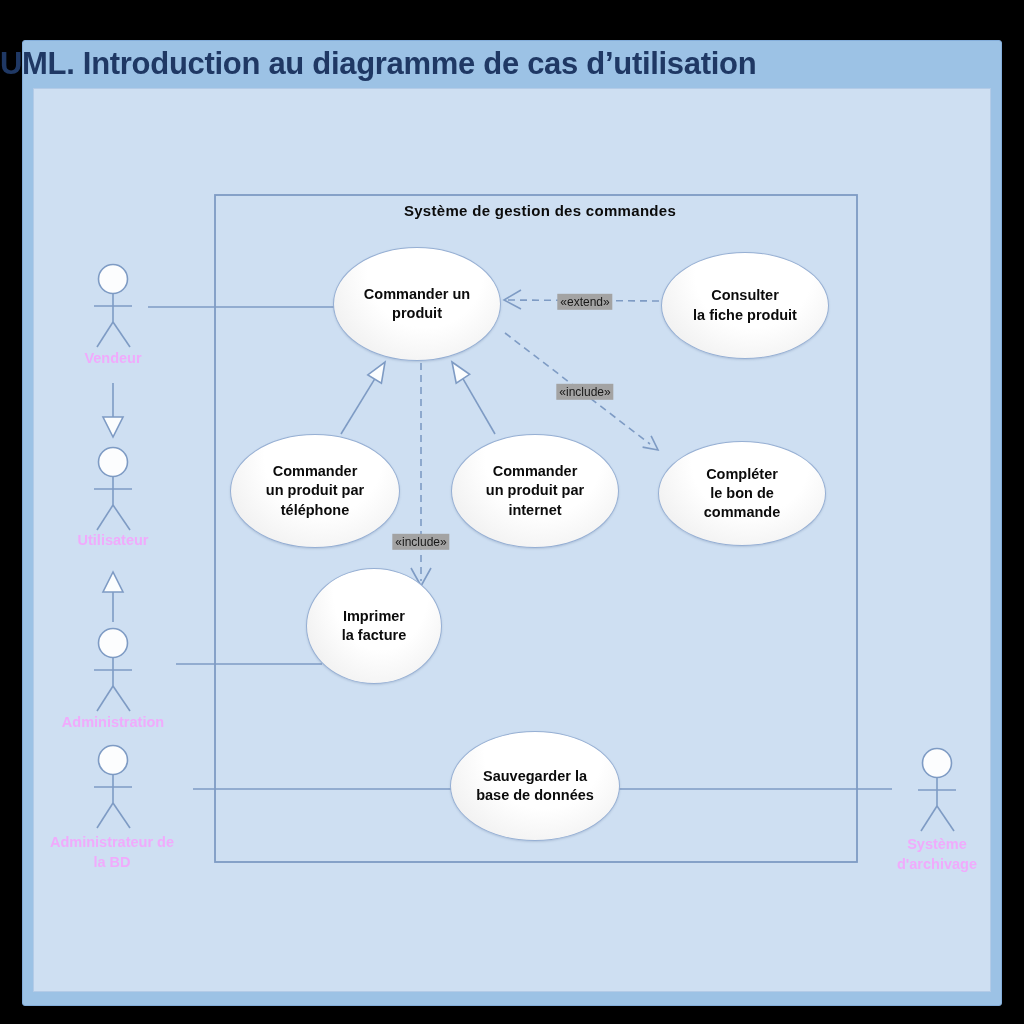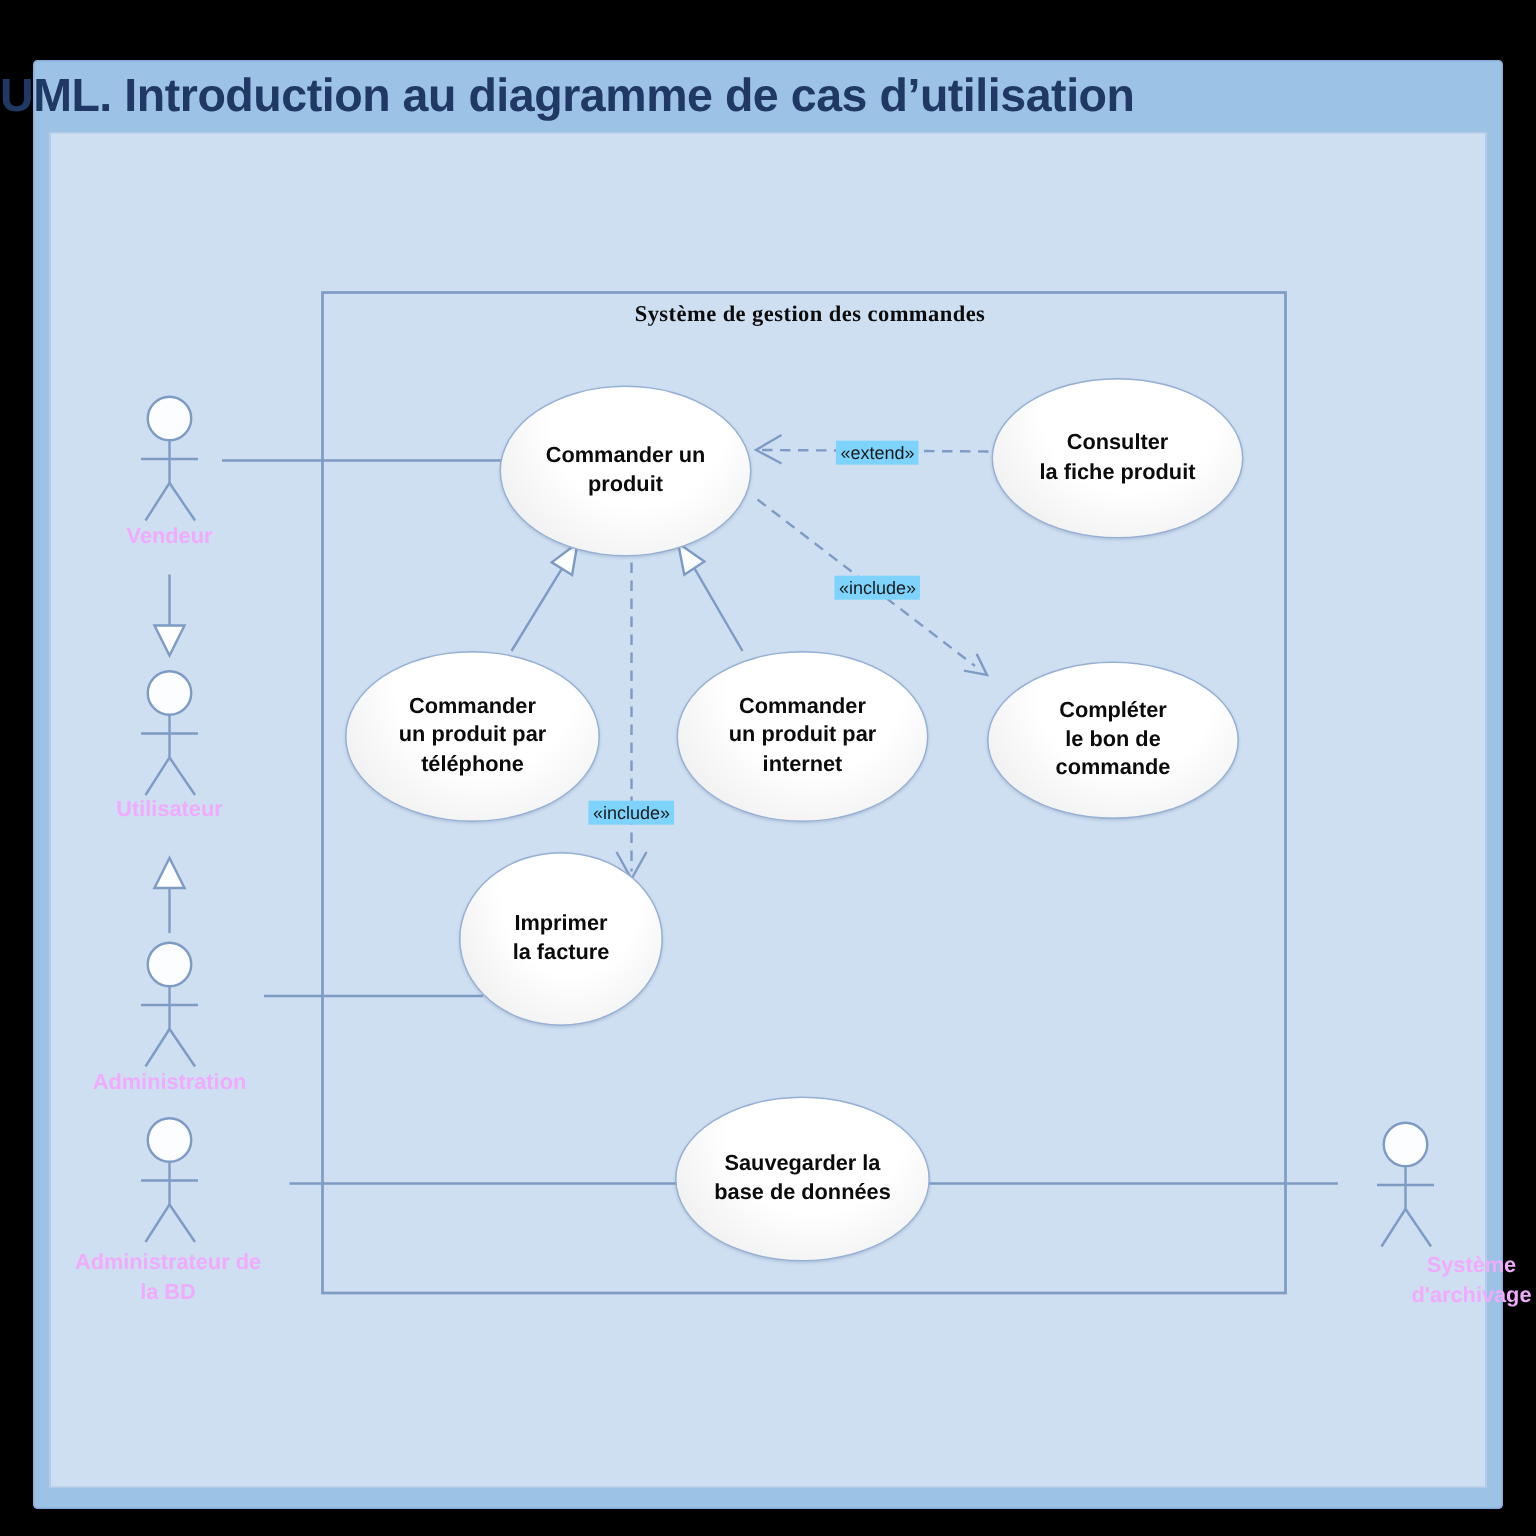--- a/index.html
+++ b/index.html
@@ -18,38 +18,37 @@
   }
   .title{
     position:absolute;left:0;top:46px;width:1024px;text-align:left;
     font-size:31px;font-weight:bold;color:#1F3864;letter-spacing:-0.3px;
   }
   svg.layer{position:absolute;left:0;top:0;width:1024px;height:1024px;}
   .sys-label{
     position:absolute;left:540px;top:202px;transform:translateX(-50%);
     font-size:15px;font-weight:bold;color:#0b0b0b;letter-spacing:0.3px;
     white-space:nowrap;
-    font-family:Liberation Serif, serif;
   }
   .usecase{
     position:absolute;display:flex;align-items:center;justify-content:center;
     text-align:center;border:1.6px solid #96AFD3;border-radius:50%;
     background:radial-gradient(ellipse at 55% 20%, #ffffff 45%, #e9e9e9 100%);
     font-size:14.5px;font-weight:bold;color:#0b0b0b;line-height:1.32;
     white-space:pre-line;box-sizing:border-box;
     box-shadow:0 1px 2px rgba(90,115,150,0.25);
   }
   .actor-label{
     position:absolute;transform:translateX(-50%);text-align:center;
     font-size:14.5px;font-weight:bold;color:#f0abfc;line-height:1.35;
     white-space:pre-line;
   }
   .stereo{
     position:absolute;transform:translate(-50%,-50%);
-    background:#7dd3fc;color:#181818;font-size:12px;line-height:1.2;
+    background:#a3a3a3;color:#181818;font-size:12px;line-height:1.2;
     padding:1px 3px;white-space:nowrap;
   }
 </style>
 </head>
 <body>
 
 <div class="panel"></div>
 <div class="title">UML. Introduction au diagramme de cas d’utilisation</div>
 <div class="canvas"></div>
 
@@ -130,21 +129,21 @@
       <line x1="937" y1="777.5" x2="937" y2="806"></line>
       <line x1="918" y1="790" x2="956" y2="790"></line>
       <line x1="937" y1="806" x2="921" y2="831"></line>
       <line x1="937" y1="806" x2="954" y2="831"></line>
     </g>
   </g>
 </svg>
 
 <div class="sys-label">Système de gestion des commandes</div>
 
-<div class="usecase" style="left:333px;top:257px;width:168px;height:114px;">Commander un
+<div class="usecase" style="left:333px;top:247px;width:168px;height:114px;">Commander un
 produit</div>
 <div class="usecase" style="left:661px;top:252px;width:168px;height:107px;">Consulter
 la fiche produit</div>
 <div class="usecase" style="left:230px;top:434px;width:170px;height:114px;">Commander
 un produit par
 téléphone</div>
 <div class="usecase" style="left:451px;top:434px;width:168px;height:114px;">Commander
 un produit par
 internet</div>
 <div class="usecase" style="left:658px;top:441px;width:168px;height:105px;">Compléter
@@ -157,14 +156,14 @@
 
 <div class="stereo" style="left:585px;top:302px;">«extend»</div>
 <div class="stereo" style="left:585px;top:392px;">«include»</div>
 <div class="stereo" style="left:421px;top:542px;">«include»</div>
 
 <div class="actor-label" style="left:113px;top:349px;">Vendeur</div>
 <div class="actor-label" style="left:113px;top:531px;">Utilisateur</div>
 <div class="actor-label" style="left:113px;top:713px;">Administration</div>
 <div class="actor-label" style="left:112px;top:833px;">Administrateur de
 la BD</div>
-<div class="actor-label" style="left:937px;top:835px;margin-left:44px;">Système
+<div class="actor-label" style="left:937px;top:835px;">Système
 d'archivage</div>
 
 </body></html>

